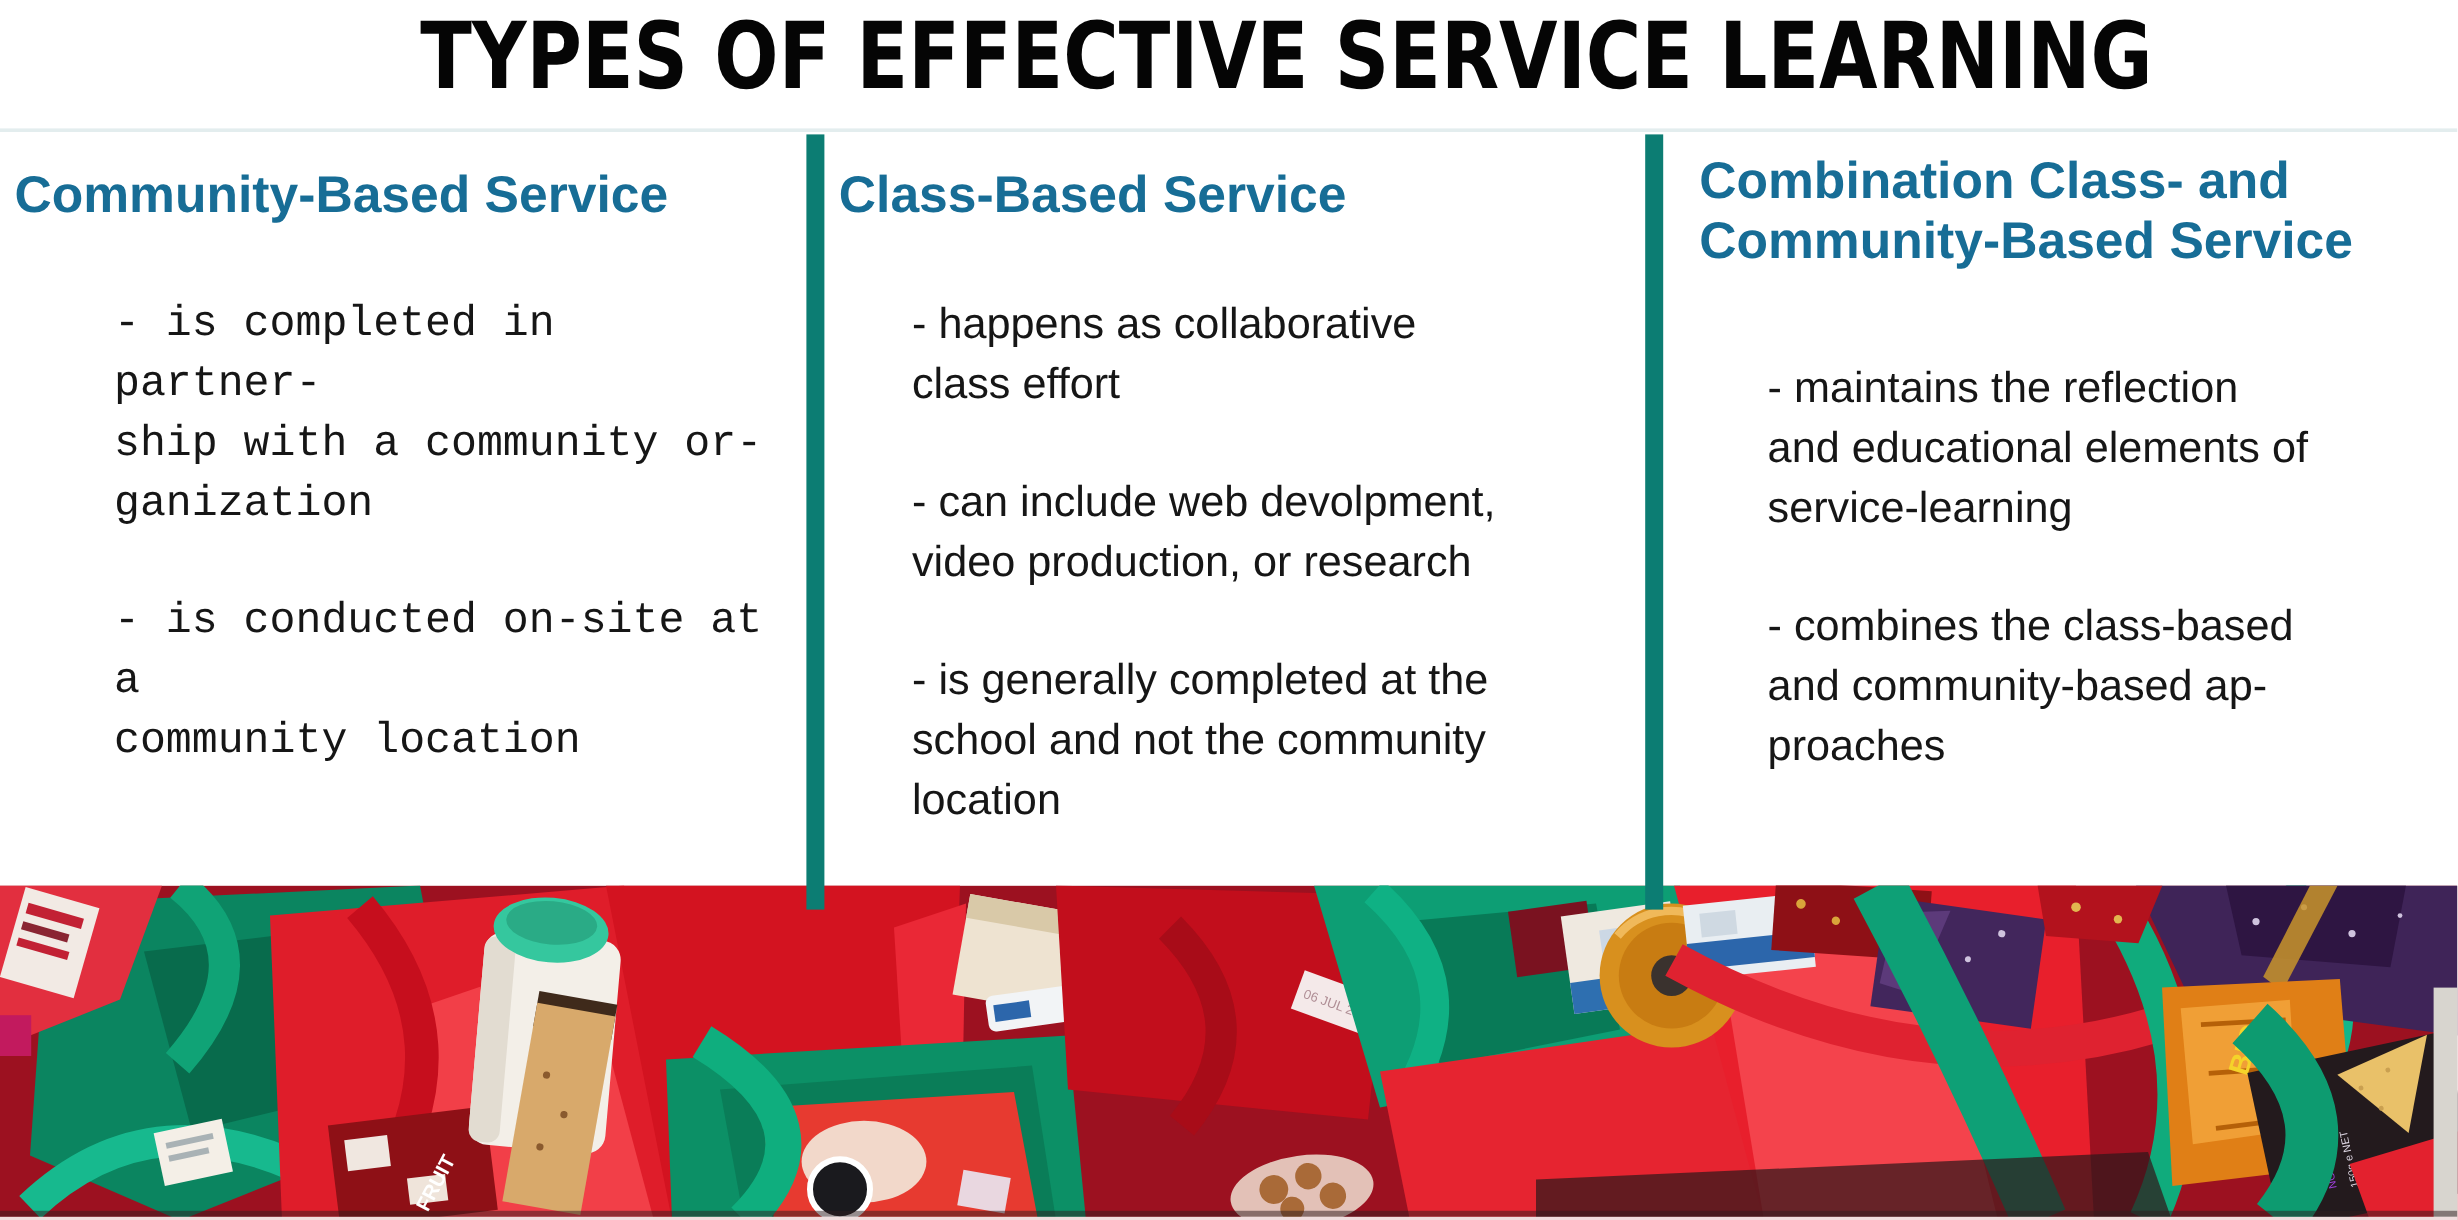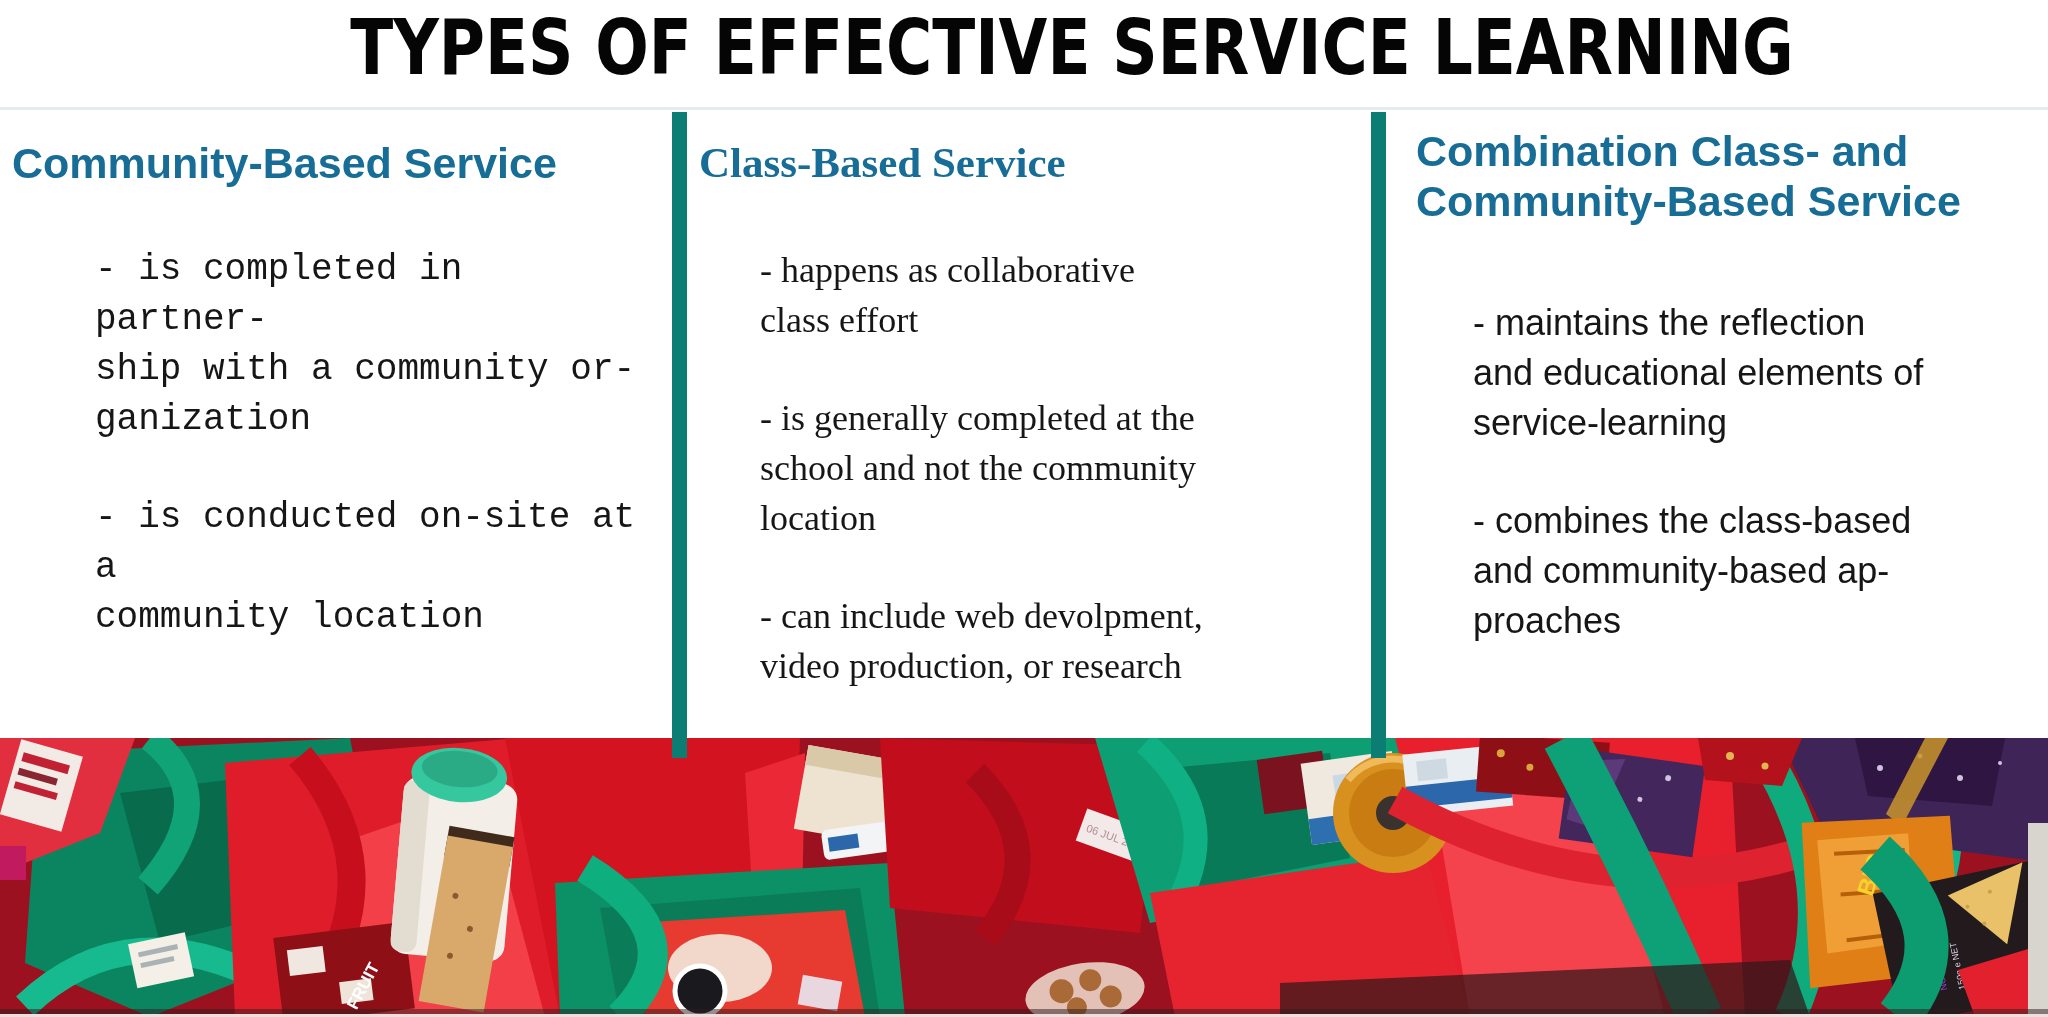--- a/index.html
+++ b/index.html
@@ -17,21 +17,21 @@
   .title-wrap{position:absolute;top:0;left:0;width:2048px;height:108px;text-align:center;padding-left:48px;}
   .slide-title{
     display:inline-block;margin-top:2px;white-space:nowrap;
     font-family:"DejaVu Sans",sans-serif;font-weight:bold;font-size:70px;
     color:var(--title-black);letter-spacing:0px;
     transform:scale(0.9,1.1);transform-origin:center top;
   }
   .rule{position:absolute;top:107px;left:0;width:2048px;height:3px;background:var(--rule-gray);}
   .col{position:absolute;top:112px;height:626px;}
   .col-1{left:0;width:672px;}
-  .col-2{left:687px;width:788px;font-family:Liberation Serif, serif;}
+  .col-2{left:687px;width:788px;}
   .col-3{left:1404px;width:662px;}
   .divider{position:absolute;top:112px;width:15px;height:646px;background:var(--divider-teal);z-index:3;}
   .divider-1{left:672px;}
   .divider-2{left:1371px;}
   .col-heading{
     margin:26px 12px 0;text-align:left;white-space:pre-line;
     color:var(--heading-blue);font-size:43px;font-weight:bold;line-height:50px;
   }
   .col-3 .col-heading{margin-top:14px;}
   .bullets{margin-top:57px;}
@@ -68,25 +68,25 @@
     </div>
   </div>
 
   <div class="divider divider-1"></div>
 
   <div class="col col-2">
     <div class="col-heading">Class-Based Service</div>
     <div class="bullets">
       <p class="bullet">- happens as collaborative
 class effort</p>
+      <p class="bullet">- can include web devolpment,
+video production, or research</p>
       <p class="bullet">- is generally completed at the
 school and not the community
 location</p>
-      <p class="bullet">- can include web devolpment,
-video production, or research</p>
     </div>
   </div>
 
   <div class="divider divider-2"></div>
 
   <div class="col col-3">
     <div class="col-heading">Combination Class- and
 Community-Based Service</div>
     <div class="bullets">
       <p class="bullet">- maintains the reflection

